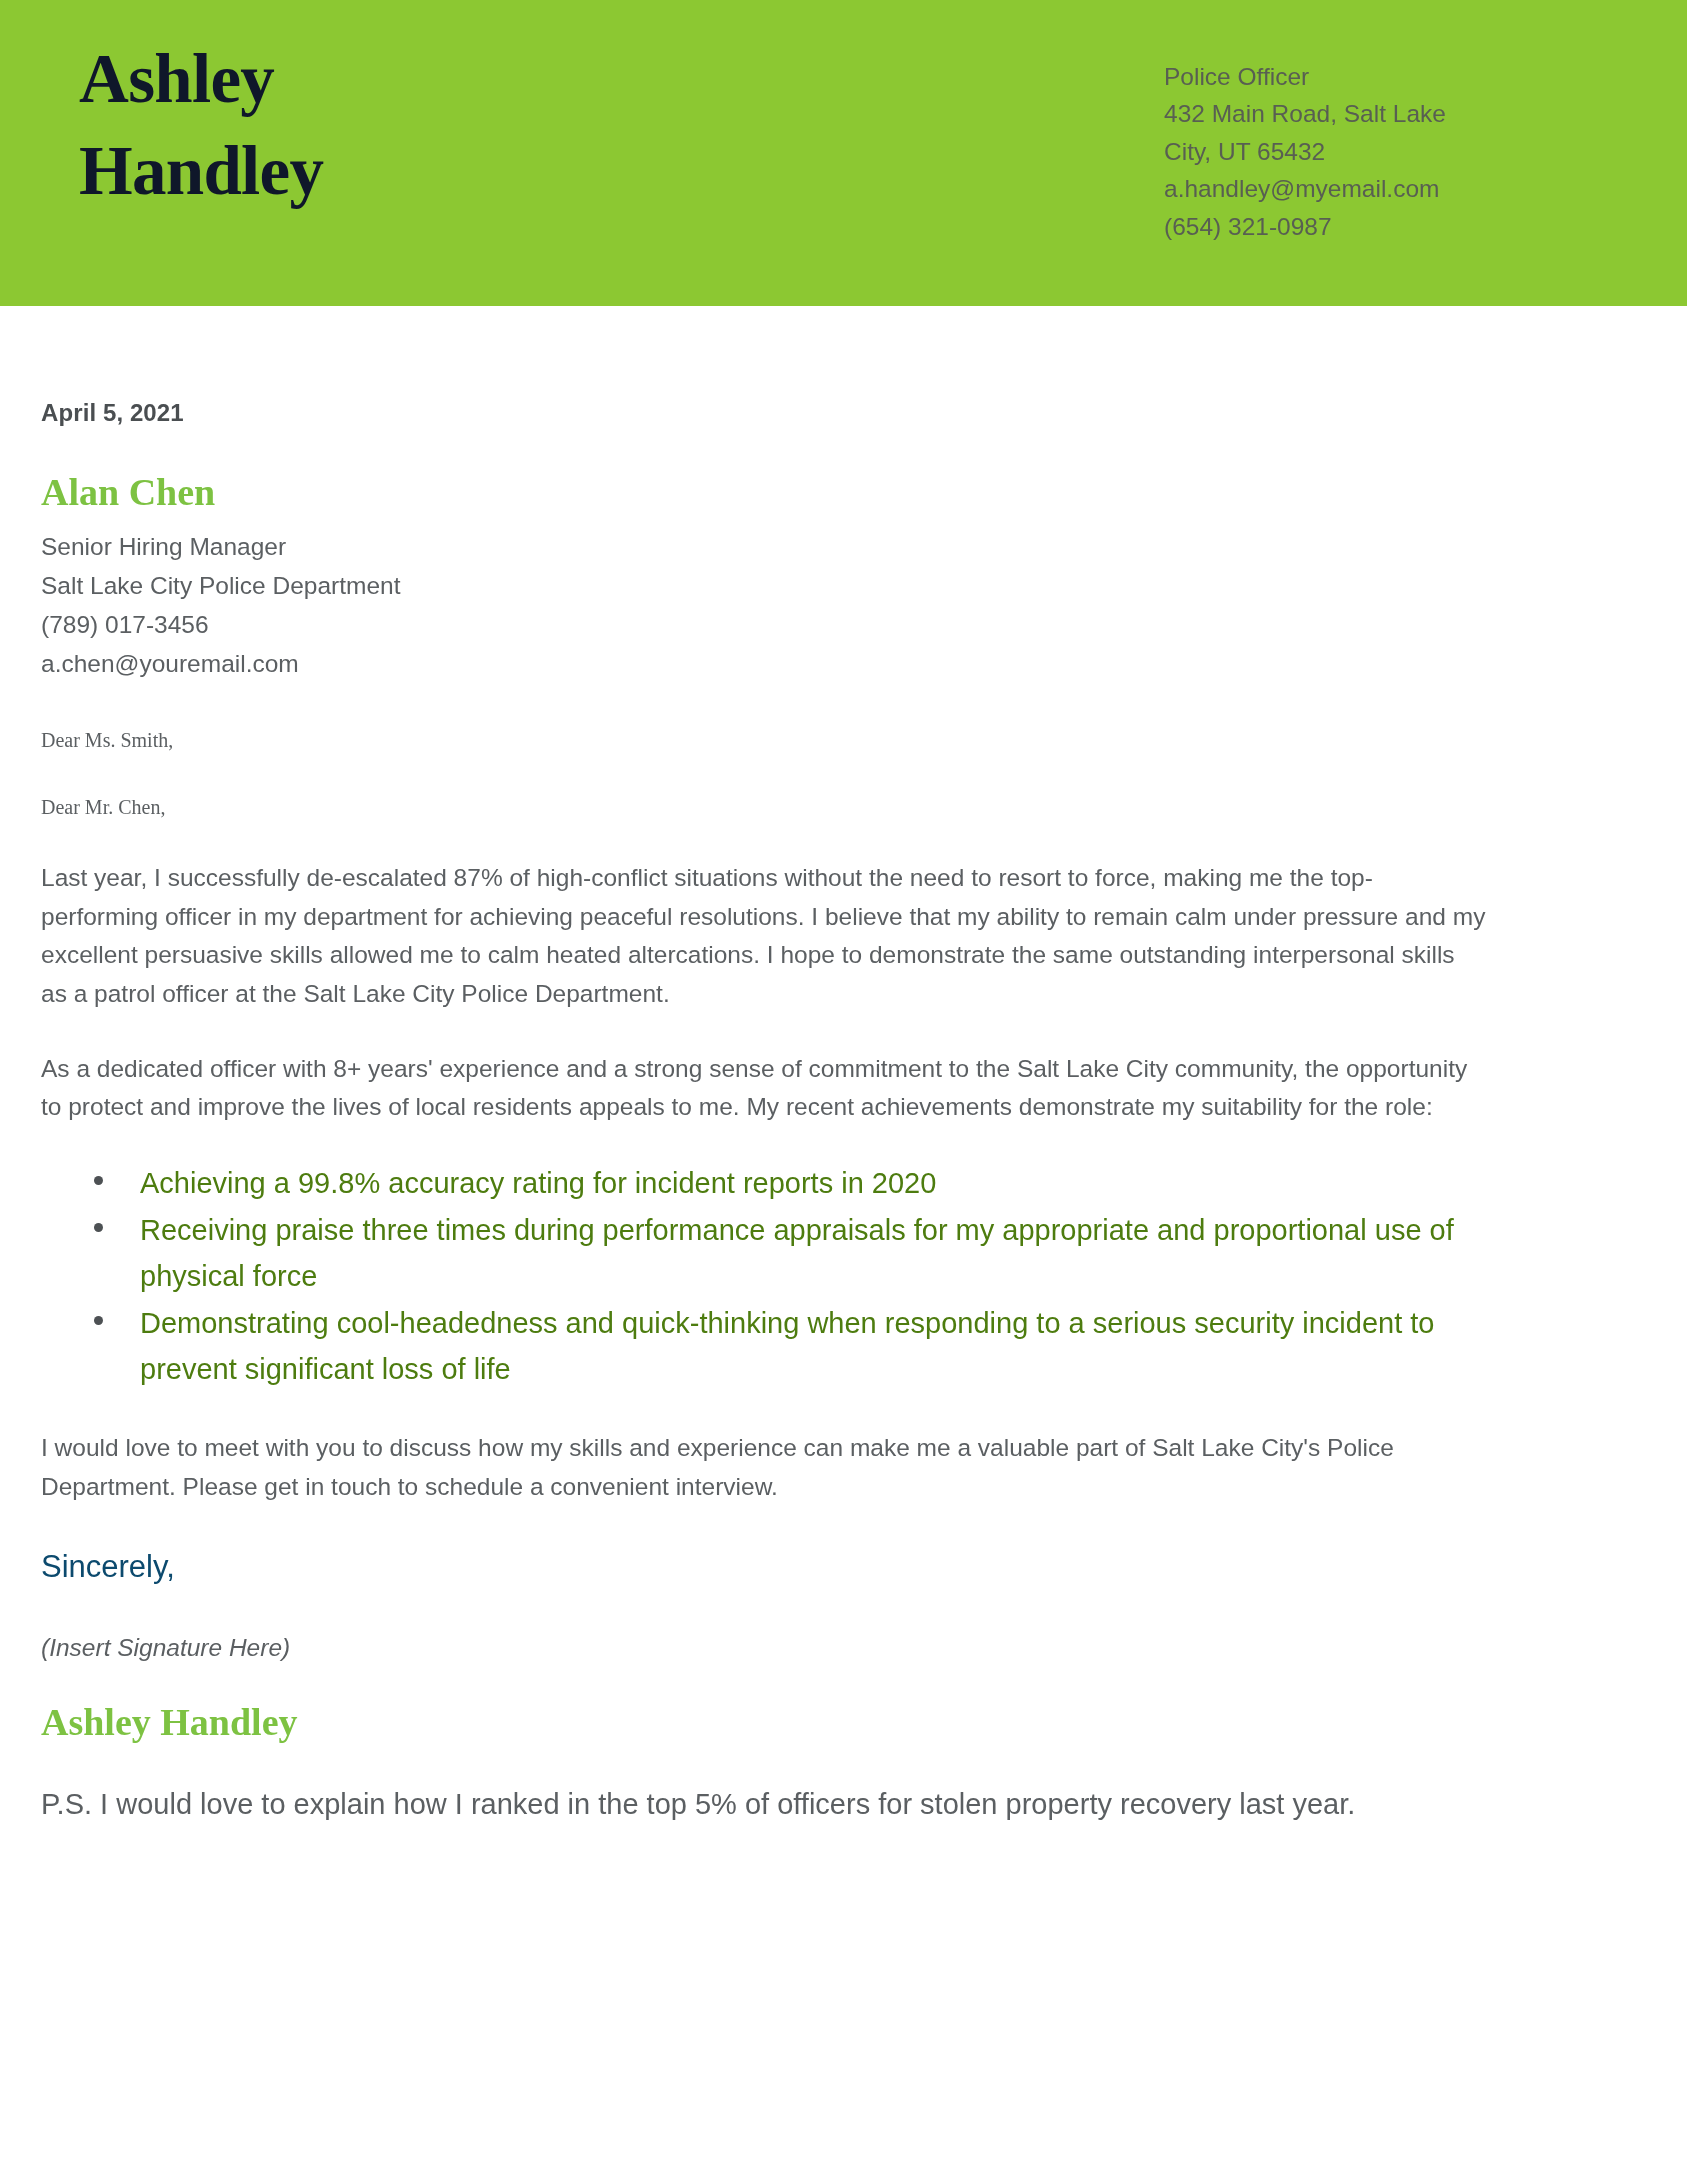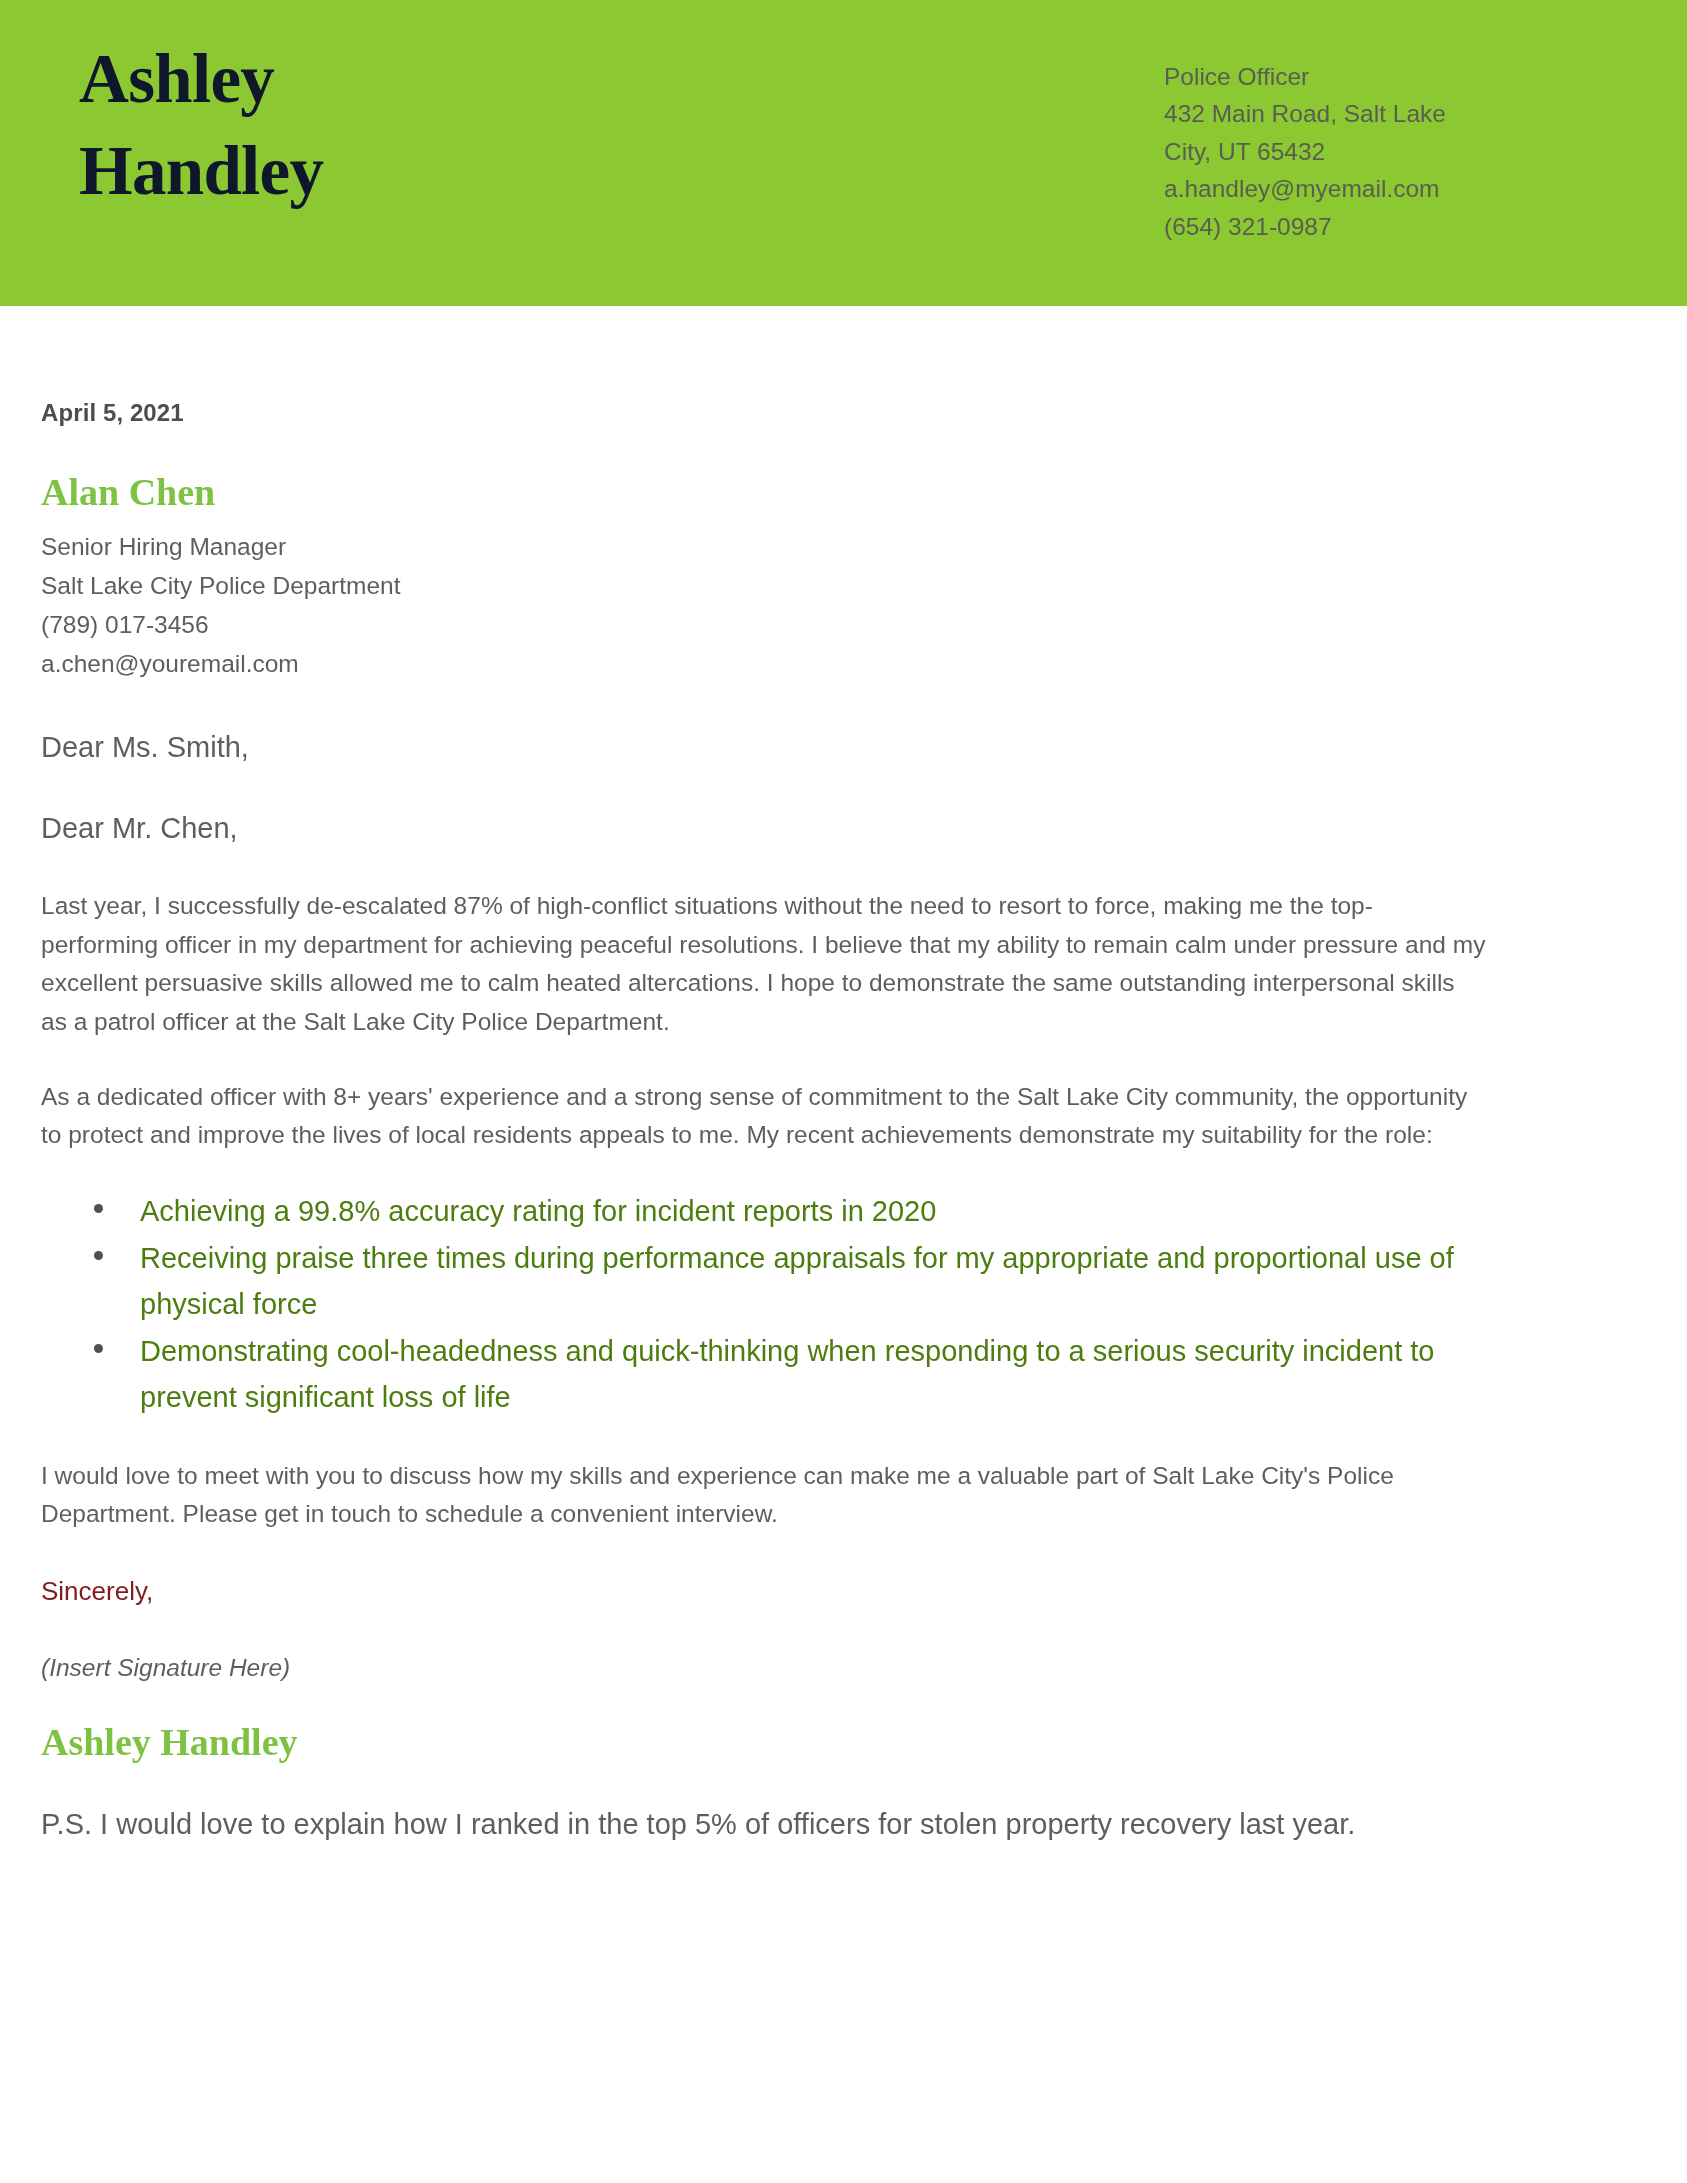--- a/index.html
+++ b/index.html
@@ -91,23 +91,24 @@
 
   .recipient-line {
     display: block;
     font-size: 24.5px;
     line-height: 1.59;
     color: #5b5f62;
   }
 
   .salutation {
     margin-top: 41px;
-    font-size: 29px;
+    font-size: 20px;
     line-height: 1.55;
     color: #5b5f62;
+    font-family: Liberation Serif, serif;
   }
   .salutation.second { margin-top: 36px; }
 
   .para {
     margin-top: 36px;
     font-size: 24.5px;
     line-height: 1.58;
     color: #5b5f62;
     max-width: 1446px;
   }
@@ -130,21 +131,21 @@
     content: "";
     position: absolute;
     left: 8px;
     top: 14.6px;
     width: 9.3px;
     height: 9.3px;
     border-radius: 50%;
     background: #4d5154;
   }
 
-  .closing-sincerely { margin-top: 37px; font-size: 26px; line-height:1.55; color:#7f1d1d; }
+  .closing-sincerely { margin-top: 37px; font-size: 31px; line-height:1.55; color:#0c4a6e; }
 
   .signature-placeholder {
     margin-top: 38px;
     font-size: 24.5px;
     font-style: italic;
     color: #5b5f62;
     line-height: 1.55;
   }
 
   .signature-name {

